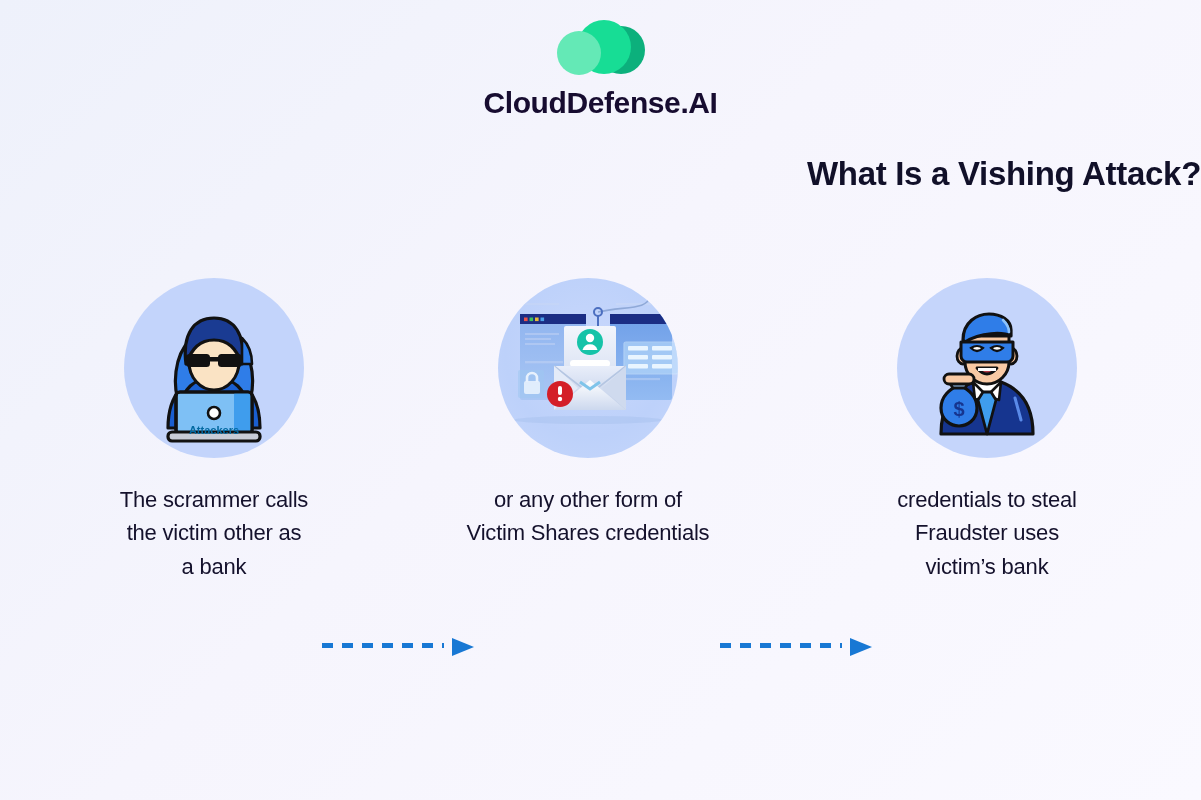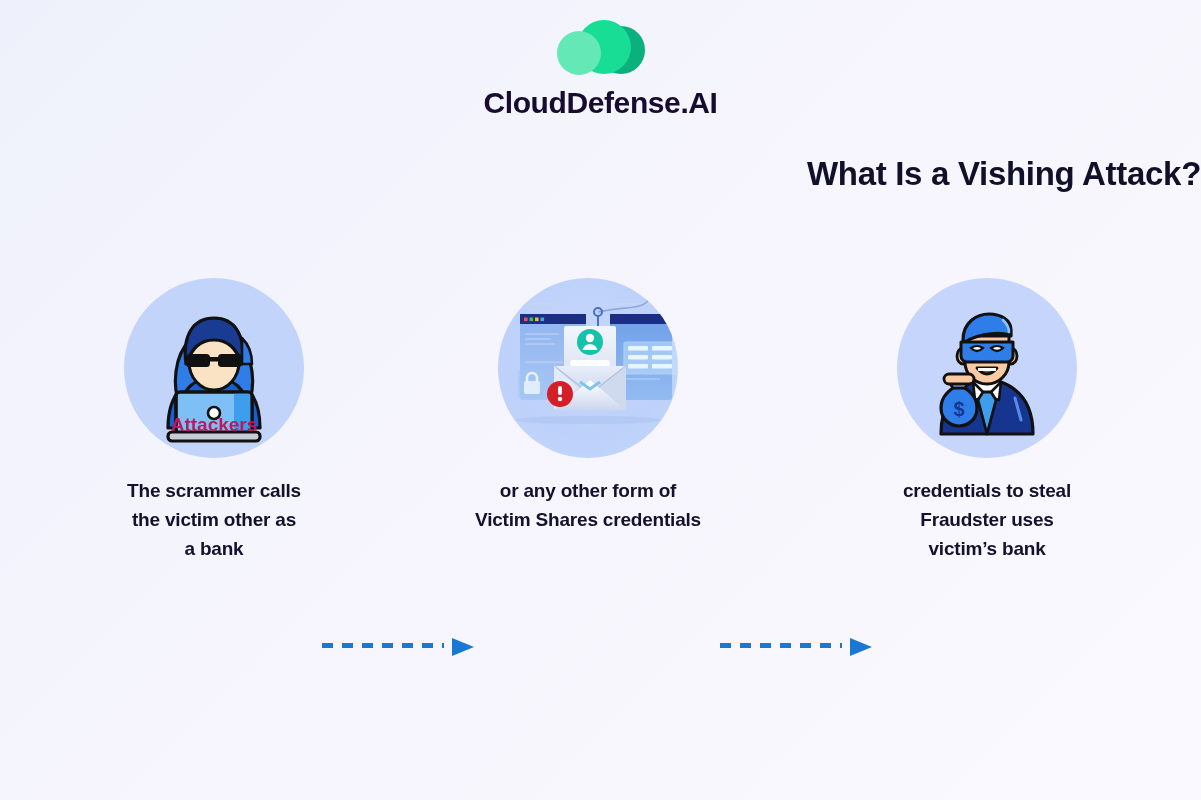--- a/index.html
+++ b/index.html
@@ -105,23 +105,23 @@
     border-radius: 50%;
     background: #c3d4fb;
     overflow: hidden;
   }
   .circle-2 {
     background: radial-gradient(circle at 50% 42%, #c9d8fc 0%, #bdd1fa 60%, #c6d7fb 100%);
   }
   .circle-3 { background: #c5d5fb; }
 
   .caption {
-    margin-top: 19px;
-    font-size: 19px;
-    font-weight: bold;
+    margin-top: 25px;
+    font-size: 22px;
+    font-weight: normal;
     line-height: 1.52;
     color: #14112c;
     letter-spacing: -0.2px;
   }
 
   
   .arrow {
     position: absolute;
     top: 360px;
     height: 16px;
@@ -148,23 +148,23 @@
   }
 
   
   .hacker { position: absolute; left: 0; top: 0; width: 180px; height: 180px; }
   .att-label {
     position: absolute;
     left: 0;
     bottom: 22px;
     width: 180px;
     text-align: center;
-    font-size: 19px;
+    font-size: 11px;
     font-weight: bold;
-    color: #be185d;
+    color: #0369a1;
   }
 
   
   .phish { position: absolute; left: 0; top: 0; width: 180px; height: 180px; }
 
   
   .fraud { position: absolute; left: 0; top: 0; width: 180px; height: 180px; }
 </style>
 </head>
 <body>

